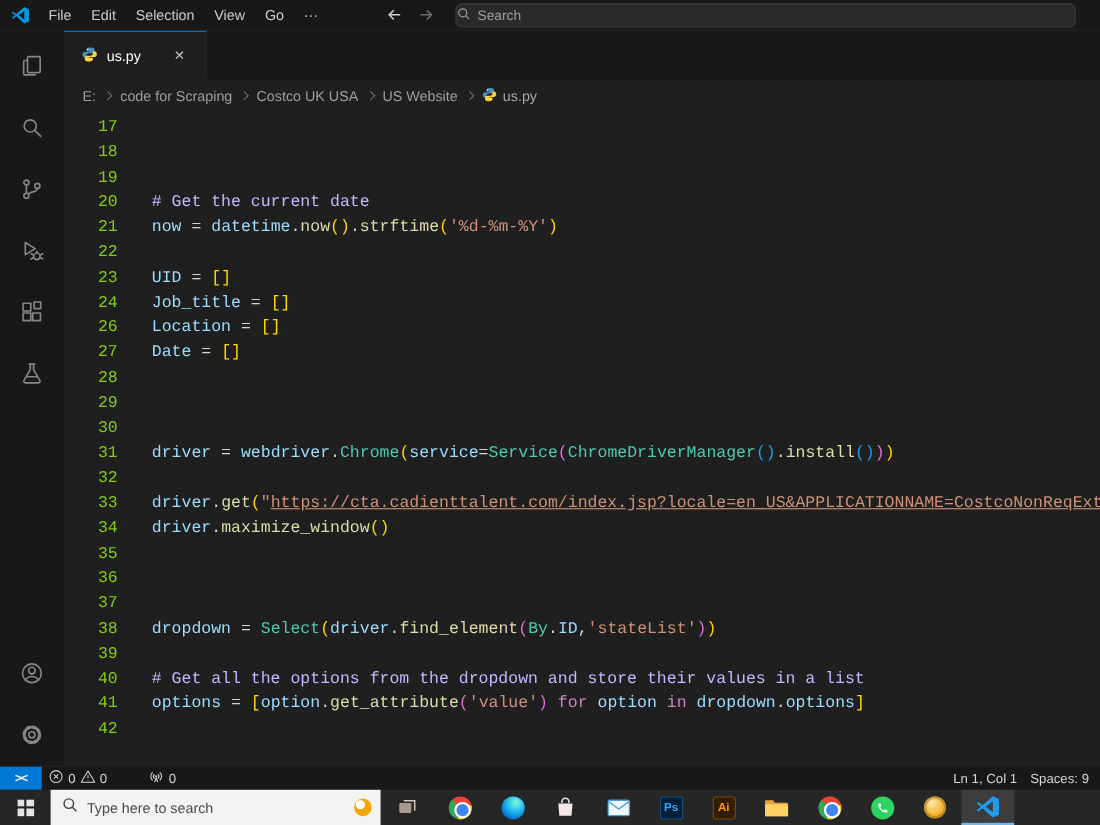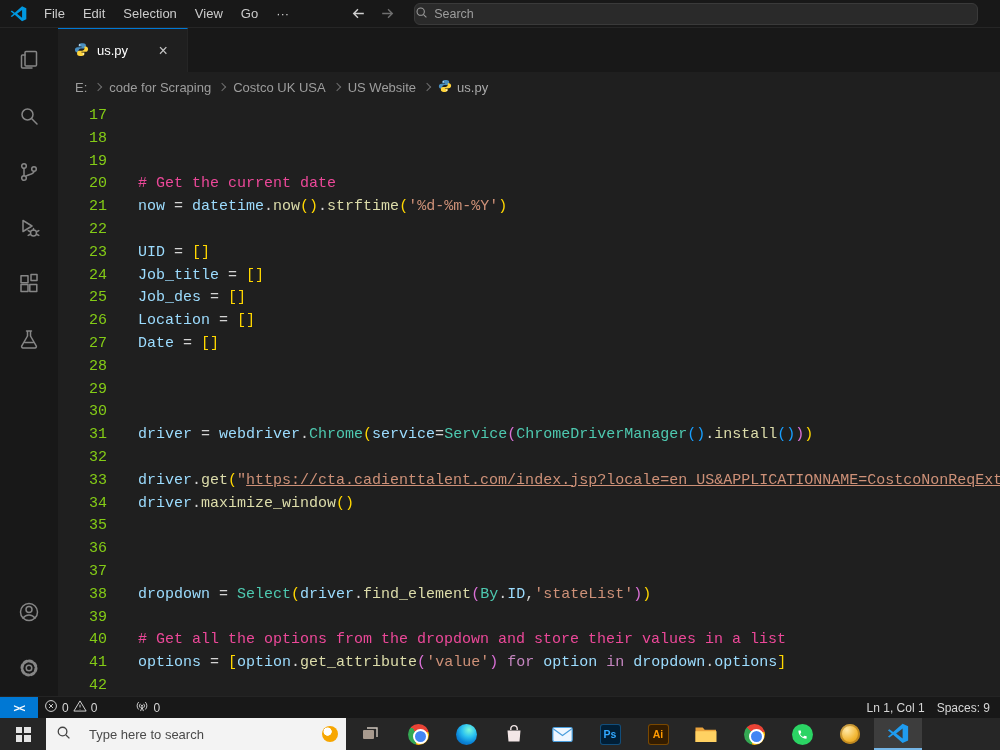--- a/index.html
+++ b/index.html
@@ -39,40 +39,40 @@
   .crumb{white-space:nowrap}
   .crumb-sep{width:6px;height:6px;border-top:1.4px solid #6e6e6e;border-right:1.4px solid #6e6e6e;
     transform:rotate(45deg);flex:0 0 auto}
   .crumb-file{display:flex;align-items:center;gap:5px;color:#a9a9a9}
 
   .code-area{flex:1;overflow:hidden;font-family:"Liberation Mono","DejaVu Sans Mono",monospace;
     font-size:15px;padding-top:3px}
   .line{height:22.8px;line-height:22.8px;display:flex;white-space:pre}
   .ln{flex:0 0 49px;width:49px;text-align:right;color:#84cc16}
   .code{margin-left:31px}
-  .tk-o{color:#d4d4d4}.tk-c{color:#ec4899}.tk-v{color:#9cdcfe}.tk-f{color:#dcdcaa}
+  .tk-o{color:#d4d4d4}.tk-c{color:#c4b5fd}.tk-v{color:#9cdcfe}.tk-f{color:#dcdcaa}
   .tk-s{color:#ce9178}.tk-k{color:#c586c0}.tk-y{color:#4ec9b0}
   .tk-b1{color:#ffd700}.tk-b2{color:#da70d6}.tk-b3{color:#179fff}
   .tk-u{color:#ce9178;text-decoration:underline}
 
   
   .statusbar{flex:0 0 22px;height:22px;background:#181818;border-top:1px solid #242424;
     display:flex;align-items:center;font-size:12px;color:#d7d7d7}
   .remote{width:38px;height:100%;background:#0078d4;color:#fff;display:flex;align-items:center;
     justify-content:center;font-size:11px;font-weight:bold;letter-spacing:-1px}
   .sb-item{display:flex;align-items:center;gap:4px;padding:0 6px;height:100%;white-space:nowrap}
   .sb-right{margin-left:auto;display:flex;align-items:flex-start;padding-right:4px}
 
   
   .taskbar{flex:0 0 32px;height:32px;background:#262626;display:flex;align-items:center}
   .start{width:46px;height:100%;display:flex;align-items:center;justify-content:center}
   .win-logo{width:15px;height:15px;display:grid;grid-template-columns:1fr 1fr;grid-template-rows:1fr 1fr;gap:1.6px}
   .win-logo span{background:#e4e4e4}
   .tb-search{width:300px;height:100%;background:#f3f3f3;display:flex;align-items:center;
-    padding:0 8px 0 10px;gap:18px}
+    padding:0 8px 0 10px;gap:8px}
   .tb-search input{border:0;outline:0;background:transparent;font-size:13px;color:#4a4a4a;flex:1;
     font-family:"Liberation Sans",sans-serif}
   .tb-search input::placeholder{color:#4a4a4a;opacity:1}
   .hl-circle{width:16px;height:16px;border-radius:50%;flex:0 0 16px;
     background:radial-gradient(circle at 35% 35%,#ffffff 0 26%,#f7a600 30% 78%,#3f8fd6 80% 100%)}
   .tb-apps{display:flex;height:100%}
   .tb-app{width:48px;height:100%;display:flex;align-items:center;justify-content:center}
   .tb-app.active{background:#3d3d3d;border-bottom:2px solid #75b6e7}
   .chrome-ball{width:21px;height:21px;border-radius:50%;position:relative;display:inline-block;
     background:conic-gradient(from -45deg,#ea4335 0 33.3%,#fbbc05 0 66.6%,#34a853 0 100%)}
@@ -234,21 +234,20 @@
       <div class="code-area">
         <div>
             <div class="line"><span class="ln">17</span><span class="code"></span></div>
             <div class="line"><span class="ln">18</span><span class="code"></span></div>
             <div class="line"><span class="ln">19</span><span class="code"></span></div>
             <div class="line"><span class="ln">20</span><span class="code"><span class="tk-c"># Get the current date</span></span></div>
             <div class="line"><span class="ln">21</span><span class="code"><span class="tk-v">now</span><span class="tk-o"> = </span><span class="tk-v">datetime</span><span class="tk-o">.</span><span class="tk-f">now</span><span class="tk-b1">()</span><span class="tk-o">.</span><span class="tk-f">strftime</span><span class="tk-b1">(</span><span class="tk-s">'%d-%m-%Y'</span><span class="tk-b1">)</span></span></div>
             <div class="line"><span class="ln">22</span><span class="code"></span></div>
             <div class="line"><span class="ln">23</span><span class="code"><span class="tk-v">UID</span><span class="tk-o"> = </span><span class="tk-b1">[]</span></span></div>
             <div class="line"><span class="ln">24</span><span class="code"><span class="tk-v">Job_title</span><span class="tk-o"> = </span><span class="tk-b1">[]</span></span></div>
-            <div class="line"><span class="ln">25</span><span class="code"><span class="tk-v">Job_des</span><span class="tk-o"> = </span><span class="tk-b1">[]</span></span></div>
             <div class="line"><span class="ln">26</span><span class="code"><span class="tk-v">Location</span><span class="tk-o"> = </span><span class="tk-b1">[]</span></span></div>
             <div class="line"><span class="ln">27</span><span class="code"><span class="tk-v">Date</span><span class="tk-o"> = </span><span class="tk-b1">[]</span></span></div>
             <div class="line"><span class="ln">28</span><span class="code"></span></div>
             <div class="line"><span class="ln">29</span><span class="code"></span></div>
             <div class="line"><span class="ln">30</span><span class="code"></span></div>
             <div class="line"><span class="ln">31</span><span class="code"><span class="tk-v">driver</span><span class="tk-o"> = </span><span class="tk-v">webdriver</span><span class="tk-o">.</span><span class="tk-y">Chrome</span><span class="tk-b1">(</span><span class="tk-v">service</span><span class="tk-o">=</span><span class="tk-y">Service</span><span class="tk-b2">(</span><span class="tk-y">ChromeDriverManager</span><span class="tk-b3">()</span><span class="tk-o">.</span><span class="tk-f">install</span><span class="tk-b3">()</span><span class="tk-b2">)</span><span class="tk-b1">)</span></span></div>
             <div class="line"><span class="ln">32</span><span class="code"></span></div>
             <div class="line"><span class="ln">33</span><span class="code"><span class="tk-v">driver</span><span class="tk-o">.</span><span class="tk-f">get</span><span class="tk-b1">(</span><span class="tk-s">"</span><span class="tk-u">https://cta.cadienttalent.com/index.jsp?locale=en_US&amp;APPLICATIONNAME=CostcoNonReqExt</span></span></div>
             <div class="line"><span class="ln">34</span><span class="code"><span class="tk-v">driver</span><span class="tk-o">.</span><span class="tk-f">maximize_window</span><span class="tk-b1">()</span></span></div>
             <div class="line"><span class="ln">35</span><span class="code"></span></div>

